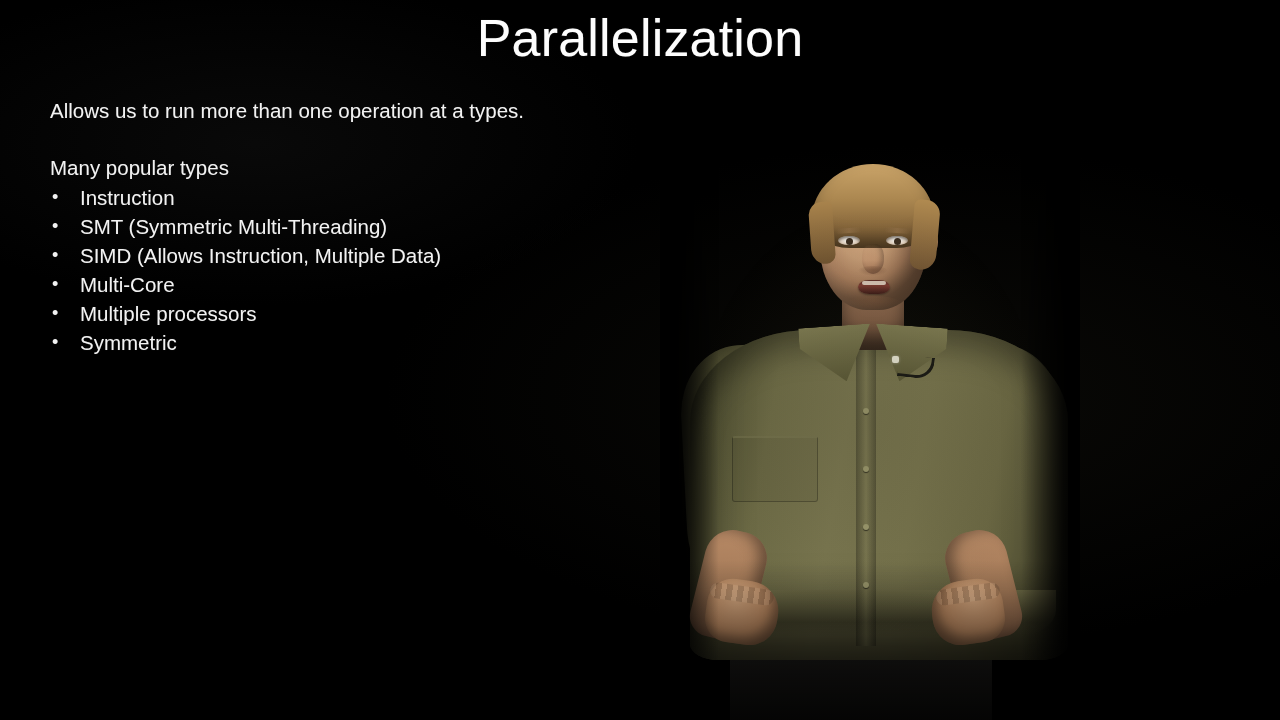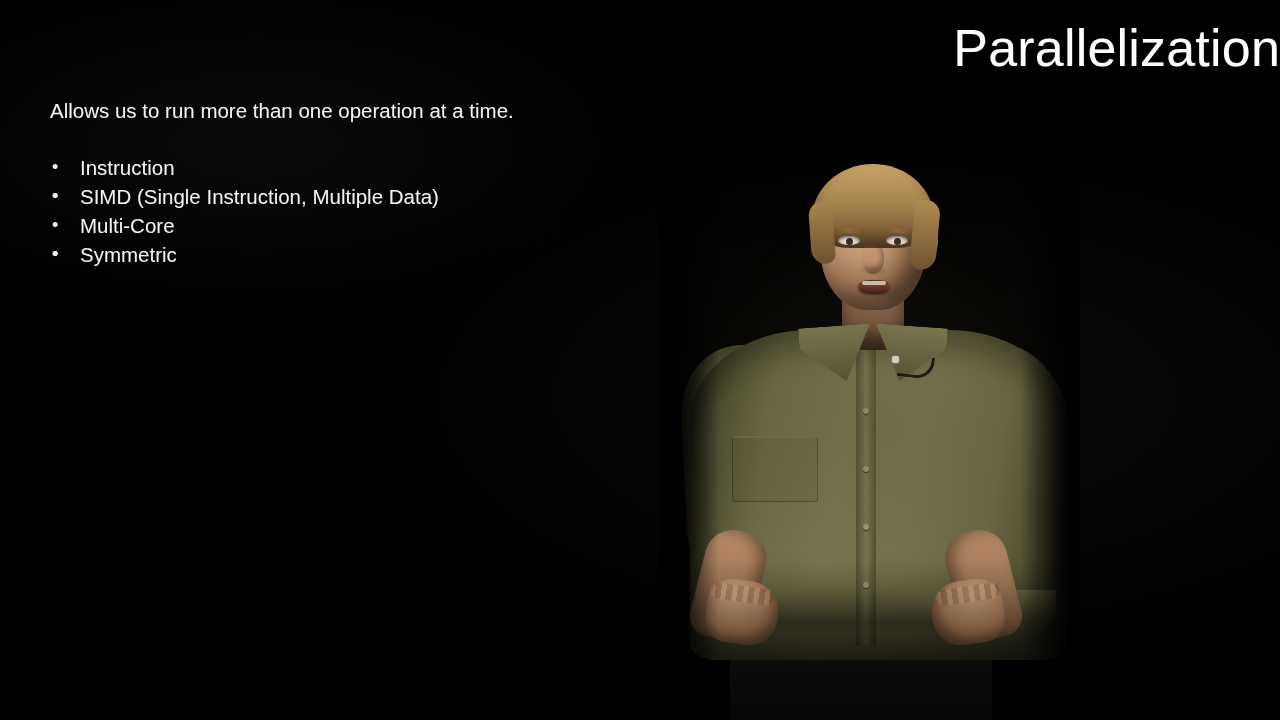--- a/index.html
+++ b/index.html
@@ -22,22 +22,22 @@
     position:absolute; inset:0;
     background:
       radial-gradient(ellipse 60% 50% at 72% 55%, rgba(40,38,26,0.25) 0%, rgba(0,0,0,0) 70%),
       radial-gradient(ellipse 40% 30% at 20% 20%, rgba(18,18,18,0.5) 0%, rgba(0,0,0,0) 75%);
     pointer-events:none;
   }
 
   
   .slide-title {
     position:absolute;
-    top:20px; left:0; right:0;
-    text-align:right;
+    top:10px; left:0; right:0;
+    text-align:center;
     color:#fdfdfd;
     font-size:52px;
     font-weight:300;
     letter-spacing:0.2px;
     line-height:1.08;
     text-shadow:0 0 1px rgba(255,255,255,0.25);
   }
 
   
   .body-block {
@@ -370,43 +370,46 @@
 <body>
 
 <div class="slide">
 
   <div class="bg-noise"></div>
 
   <div class="slide-title">Parallelization</div>
 
   <div class="body-block">
 
-    <div class="intro-line">Allows us to run more than one operation at a time.</div>
+    <div class="intro-line">Allows us to run more than one operation at a types.</div>
 
     <div class="spacer"></div>
 
+    <div class="list-heading">Many popular types</div>
 
     <ul class="bullets">
       <li>
         <span class="bullet-dot">•</span>
         <span>Instruction</span>
       </li>
       <li>
         <span class="bullet-dot">•</span>
-      </li>
-      <li>
-        <span class="bullet-dot">•</span>
-        <span>SIMD (Single Instruction, Multiple Data)</span>
+        <span>SMT (Symmetric Multi-Threading)</span>
+      </li>
+      <li>
+        <span class="bullet-dot">•</span>
+        <span>SIMD (Allows Instruction, Multiple Data)</span>
       </li>
       <li>
         <span class="bullet-dot">•</span>
         <span>Multi-Core</span>
       </li>
       <li>
         <span class="bullet-dot">•</span>
+        <span>Multiple processors</span>
       </li>
       <li>
         <span class="bullet-dot">•</span>
         <span>Symmetric</span>
       </li>
     </ul>
   </div>
 
   <div class="presenter">
 

